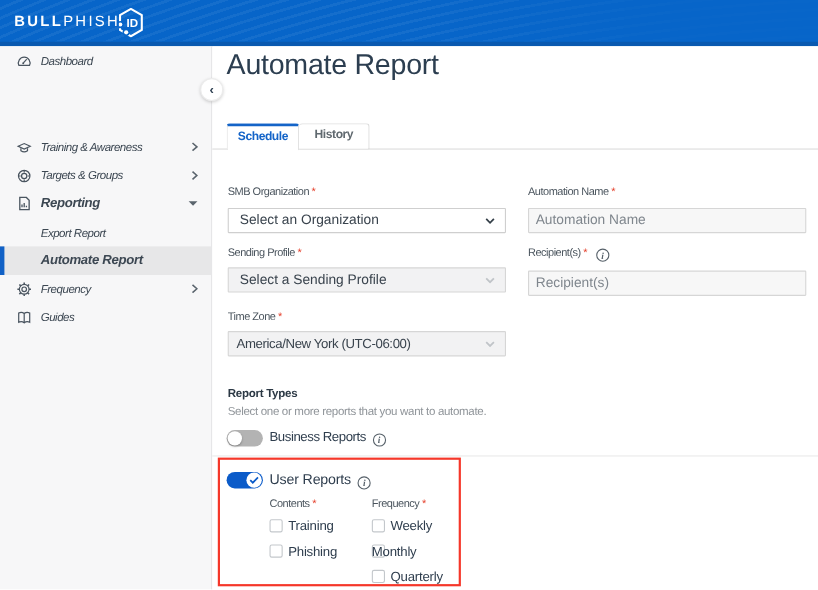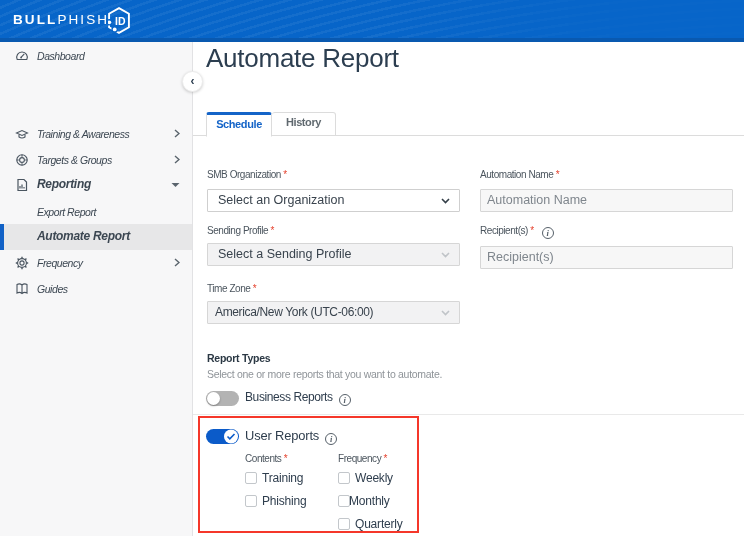--- a/index.html
+++ b/index.html
@@ -229,21 +229,21 @@
     <div class="sublbl" style="left:145px; top:411px;">Frequency <span class="st" style="color:#e5432f;">*</span></div>
 
     <div class="cb" style="left:52px; top:430px;"></div>
     <div class="cblbl" style="left:69px; top:429px;">Training</div>
     <div class="cb" style="left:145px; top:430px;"></div>
     <div class="cblbl" style="left:162px; top:429px;">Weekly</div>
 
     <div class="cb" style="left:52px; top:453px;"></div>
     <div class="cblbl" style="left:69px; top:452px;">Phishing</div>
     <div class="cb" style="left:145px; top:453px;"></div>
-    <div class="cblbl" style="left:156px; top:452px;">Monthly</div>
+    <div class="cblbl" style="left:145px; top:452px;">Monthly</div>
 
     <div class="cb" style="left:145px; top:476px;"></div>
     <div class="cblbl" style="left:162px; top:475px;">Quarterly</div>
   </div>
 
   <div class="redrect"></div>
 
 </div>
 
 </body></html>

